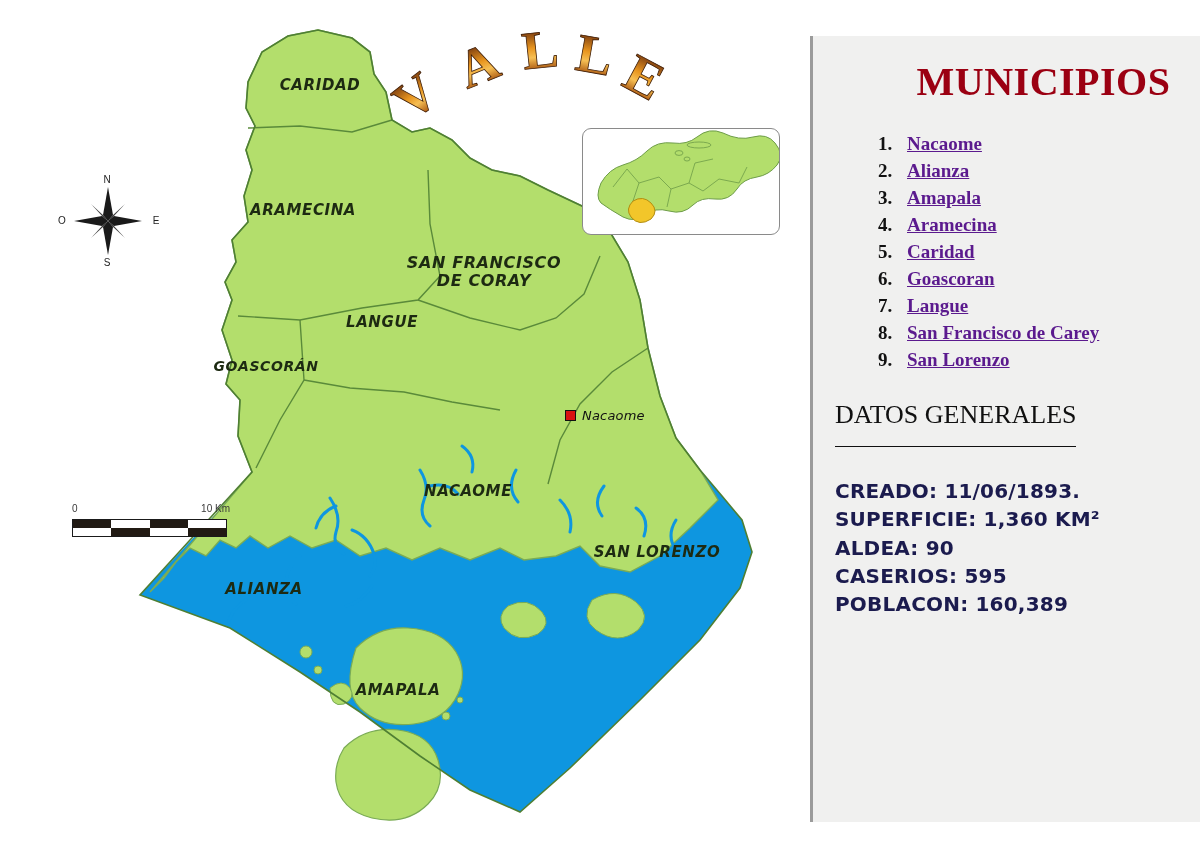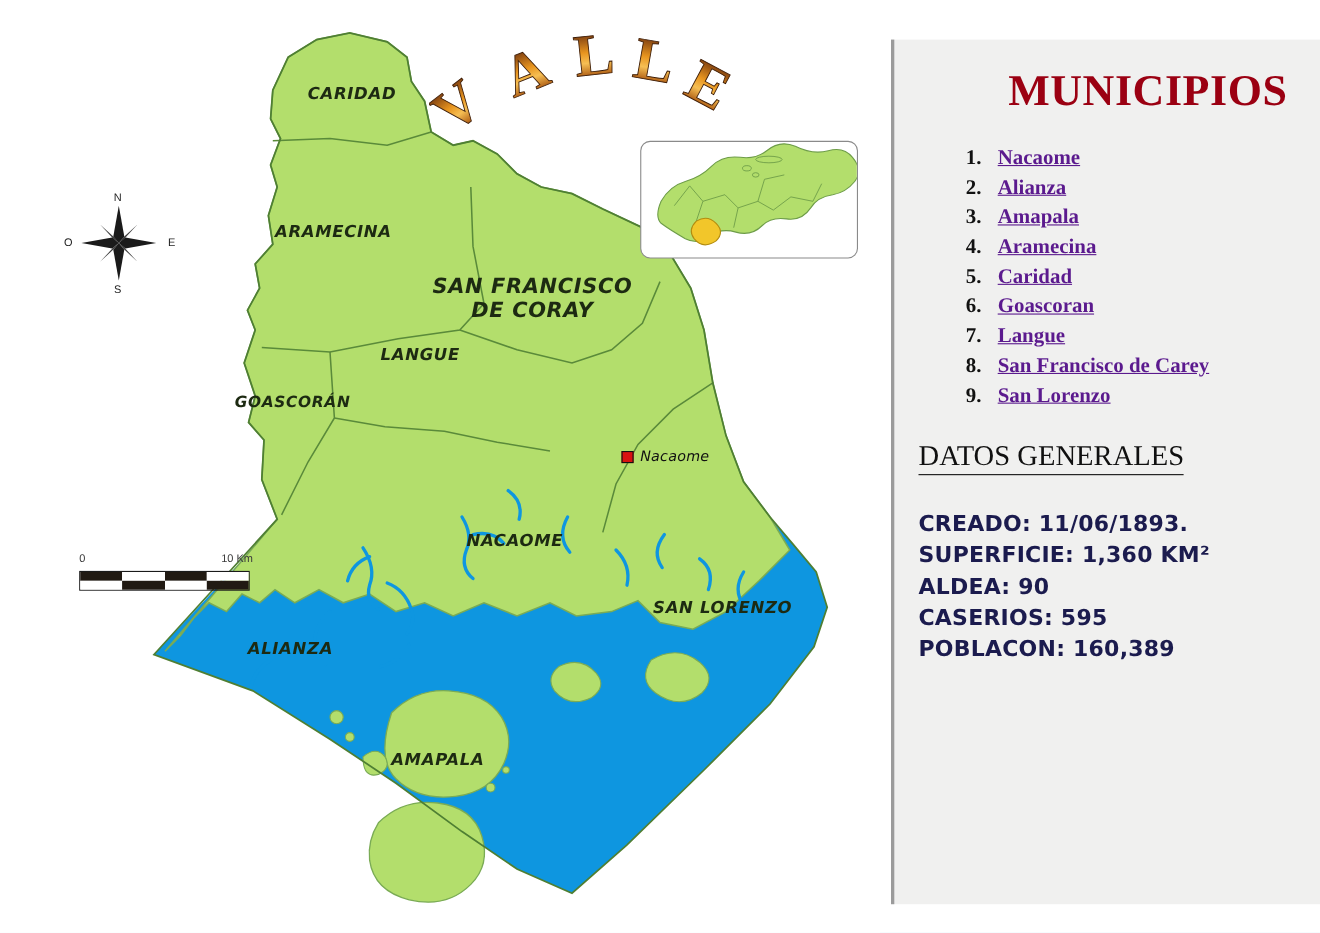--- a/index.html
+++ b/index.html
@@ -49,21 +49,21 @@
   #side-panel{position:absolute;left:810px;top:36px;width:464px;height:786px;
       background:#f0f0ef;border-left:3px solid #9b9b9b;box-sizing:border-box;}
   #panel-title{margin:22px 0 0 0;text-align:center;font-family:"Liberation Serif",serif;
       font-weight:700;font-size:40px;color:#9b0012;letter-spacing:.5px;}
   #muni-list{list-style:decimal;margin:26px 0 0 0;padding-left:84px;}
   #muni-list li{font-family:"Liberation Serif",serif;font-weight:700;font-size:19px;
       color:#111;line-height:1.42;padding-left:10px;}
   #muni-list li a{color:#5b1a8e;text-decoration:underline;cursor:pointer;}
   #datos-heading{margin:26px 0 0 22px;display:inline-block;
       font-family:"Liberation Serif",serif;font-size:26px;color:#101010;
-      border-bottom:1.5px solid #101010;padding-bottom:1px;}
+      border-bottom:1.5px solid #101010;padding-bottom:16px;}
   #datos-list{margin:30px 0 4px 22px;}
   #datos-list .datos-row{font-family:"DejaVu Sans",sans-serif;font-weight:700;
       font-size:20px;color:#1b1b4e;line-height:1.42;letter-spacing:.2px;}
 </style>
 </head>
 <body>
 
 <div id="map-area">
 
   <svg id="map-svg" width="800" height="848" viewBox="0 0 800 848">
@@ -241,21 +241,21 @@
   </div>
 
   <div id="capital-marker">
     <span class="cap-sq"></span>
     <span class="cap-label">Nacaome</span>
   </div>
 
   <div id="muni-labels">
       <div class="muni-label" style="left: 320px; top: 86px; font-size: 15px;">CARIDAD</div>
       <div class="muni-label" style="left: 303px; top: 211px; font-size: 15px;">ARAMECINA</div>
-      <div class="muni-label" style="left: 484px; top: 272px; font-size: 19px;">SAN FRANCISCO<br>DE CORAY</div>
+      <div class="muni-label" style="left: 484px; top: 272px; font-size: 16px;">SAN FRANCISCO<br>DE CORAY</div>
       <div class="muni-label" style="left: 382px; top: 323px; font-size: 15px;">LANGUE</div>
       <div class="muni-label" style="left: 266px; top: 366px; font-size: 14px;">GOASCORÁN</div>
       <div class="muni-label" style="left: 468px; top: 492px; font-size: 15px;">NACAOME</div>
       <div class="muni-label" style="left: 657px; top: 553px; font-size: 15px;">SAN LORENZO</div>
       <div class="muni-label" style="left: 264px; top: 590px; font-size: 15px;">ALIANZA</div>
       <div class="muni-label" style="left: 398px; top: 691px; font-size: 15px;">AMAPALA</div>
     </div>
 </div>
 
 <div id="side-panel">

